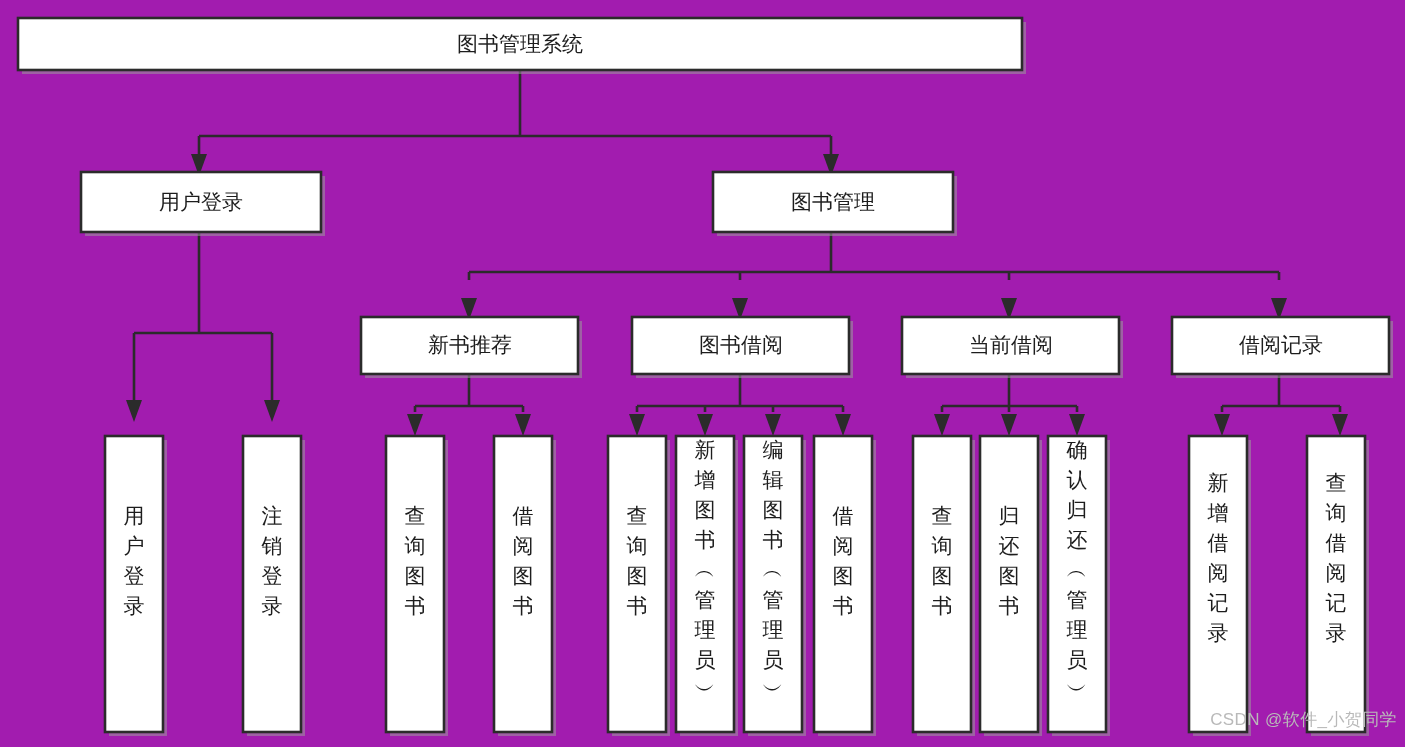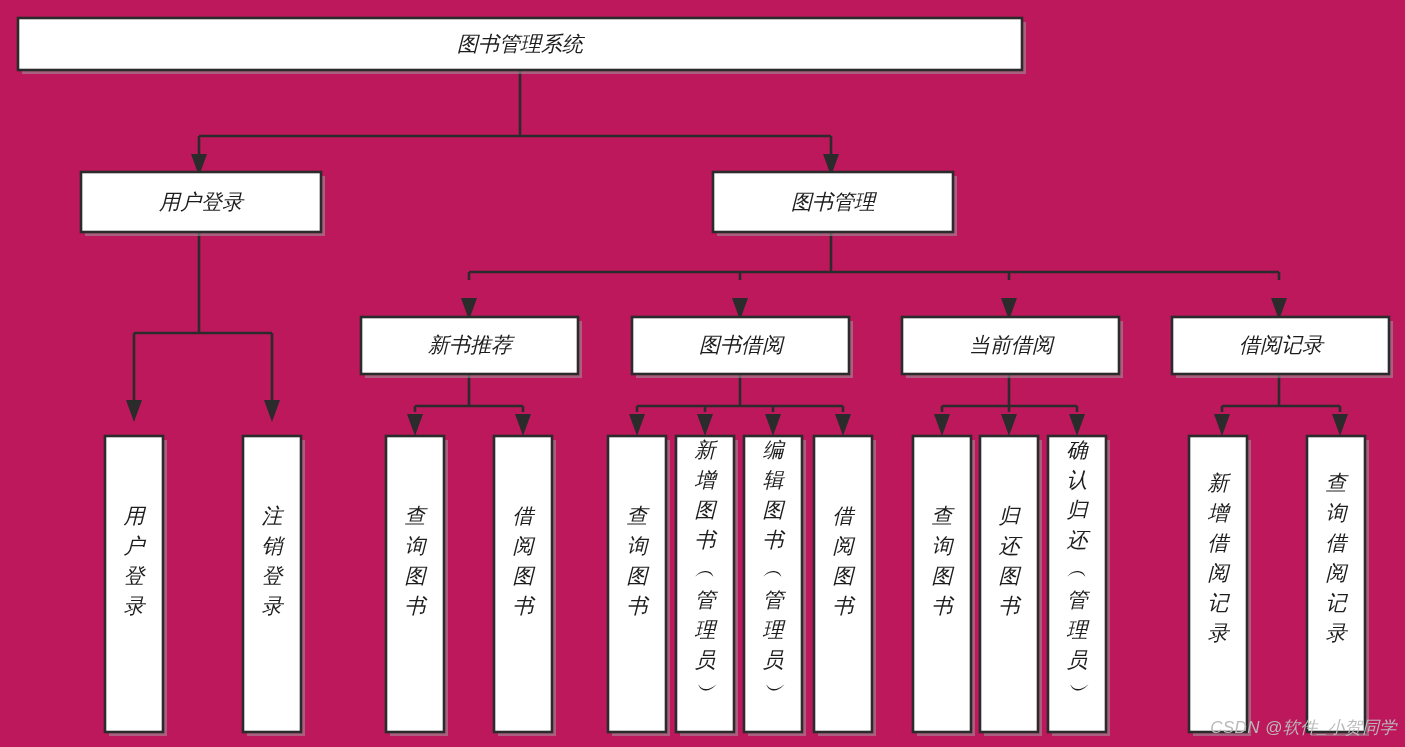--- a/index.html
+++ b/index.html
@@ -10,22 +10,21 @@
   body {
     width: 1405px;
     height: 747px;
     font-family: "Liberation Sans", "DejaVu Sans", sans-serif;
     overflow: hidden;
   }
   #diagram-root {
     position: relative;
     width: 1405px;
     height: 747px;
-    background: #be185d;
-    font-style: italic;
+    background: #a21caf;
   }
   svg.diagram-canvas {
     position: absolute;
     top: 0;
     left: 0;
     width: 1405px;
     height: 747px;
   }
   .node-box {
     fill: #ffffff;
@@ -55,21 +54,21 @@
   }
   .node-label-vert {
     font-family: "Liberation Sans", "DejaVu Sans", sans-serif;
     font-size: 21px;
     fill: #1d1d1d;
     text-anchor: middle;
   }
   .watermark {
     position: absolute;
     right: 8px;
-    bottom: 8px;
+    bottom: 16px;
     font-family: "Liberation Sans", "DejaVu Sans", sans-serif;
     font-size: 17px;
     color: #b9b9b9;
     letter-spacing: 0.4px;
     white-space: nowrap;
     user-select: none;
   }
 </style>
 </head>
 <body>

